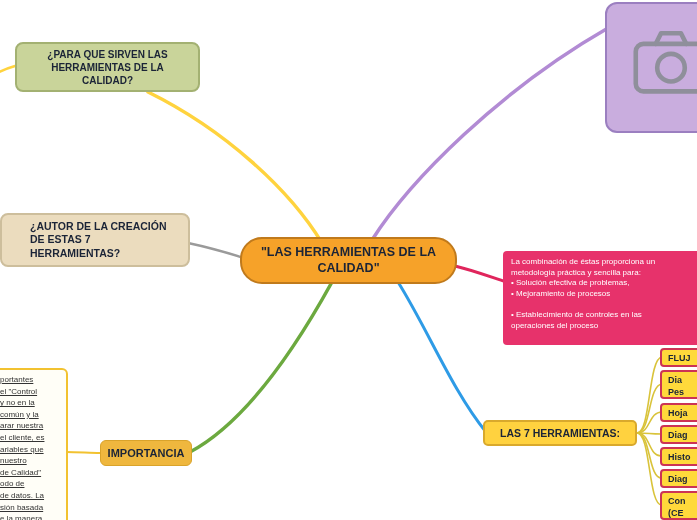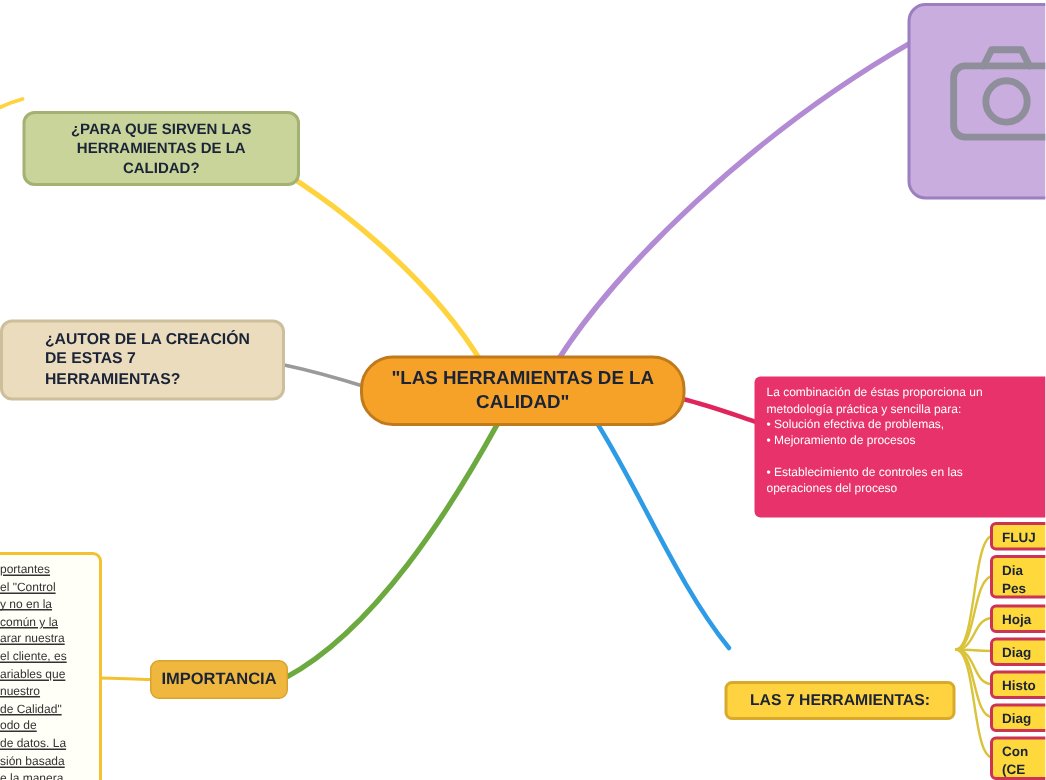--- a/index.html
+++ b/index.html
@@ -1,23 +1,23 @@
 <!DOCTYPE html>
 <html><head>
 <meta charset="utf-8">
 <style>
   html,body{margin:0;padding:0;background:#ffffff;font-family:"Liberation Sans",sans-serif;}
   .canvas{position:relative;width:697px;height:520px;overflow:hidden;background:#ffffff;}
   .wires{position:absolute;left:0;top:0;pointer-events:none;}
   .node{position:absolute;box-sizing:border-box;display:flex;align-items:center;justify-content:center;text-align:center;font-weight:bold;color:#1B2437;}
   .central{left:240px;top:237px;width:217px;height:47px;background:#F6A229;border:2.5px solid #C07A1C;border-radius:22px;font-size:12.5px;line-height:1.25;padding:4px 14px;}
-  .green-box{left:15px;top:42px;width:185px;height:50px;background:#C9D49A;border:2px solid #A3B172;border-radius:8px;font-size:10px;line-height:1.3;padding:4px 10px;margin-top:32px;}
+  .green-box{left:15px;top:42px;width:185px;height:50px;background:#C9D49A;border:2px solid #A3B172;border-radius:8px;font-size:10px;line-height:1.3;padding:4px 10px;}
   .beige-box{left:0px;top:213px;width:190px;height:54px;background:#EBDCBE;border:2px solid #CDBE9C;border-radius:8px;font-size:10.5px;line-height:1.3;padding:4px 8px 4px 28px;justify-content:flex-start;text-align:left;}
   .importancia{left:100px;top:440px;width:92px;height:26px;background:#EFB73E;border:1.5px solid #D9A32B;border-radius:6px;font-size:11px;}
-  .siete{left:483px;top:420px;width:154px;height:26px;background:#FFD23F;border:2px solid #D9A92C;border-radius:5px;font-size:10.5px;margin-top:34px;}
+  .siete{left:483px;top:420px;width:154px;height:26px;background:#FFD23F;border:2px solid #D9A92C;border-radius:5px;font-size:10.5px;}
   .purple-box{position:absolute;left:605px;top:2px;width:120px;height:131px;background:#C9ADDE;border:2.5px solid #9B7FC0;border-radius:12px;box-sizing:border-box;}
   .camera{position:absolute;left:24px;top:20px;}
   .pink-box{position:absolute;left:503px;top:251px;width:210px;min-height:94px;background:#E7326B;border-radius:4px;box-sizing:border-box;padding:6px 8px;color:#ffffff;font-size:8px;line-height:10.6px;}
   .pink-line{min-height:10.6px;white-space:nowrap;}
   .note-box{position:absolute;left:-115px;top:368px;width:183px;height:158px;background:#FFFEF7;border:2px solid #F2C230;border-radius:6px;box-sizing:border-box;}
   .note-lines{position:absolute;left:113px;top:4px;right:3px;font-size:8px;line-height:11.6px;color:#333333;text-align:left;}
   .note-lines div{white-space:nowrap;overflow:hidden;text-decoration:underline;}
   .tool{position:absolute;left:660px;width:90px;background:#FFD93B;border:2px solid #CC3355;border-radius:4px;box-sizing:border-box;font-weight:bold;font-size:9px;color:#1B2437;padding:2px 4px 2px 6px;line-height:12px;}
   .tool span{display:block;white-space:nowrap;}
 </style>

